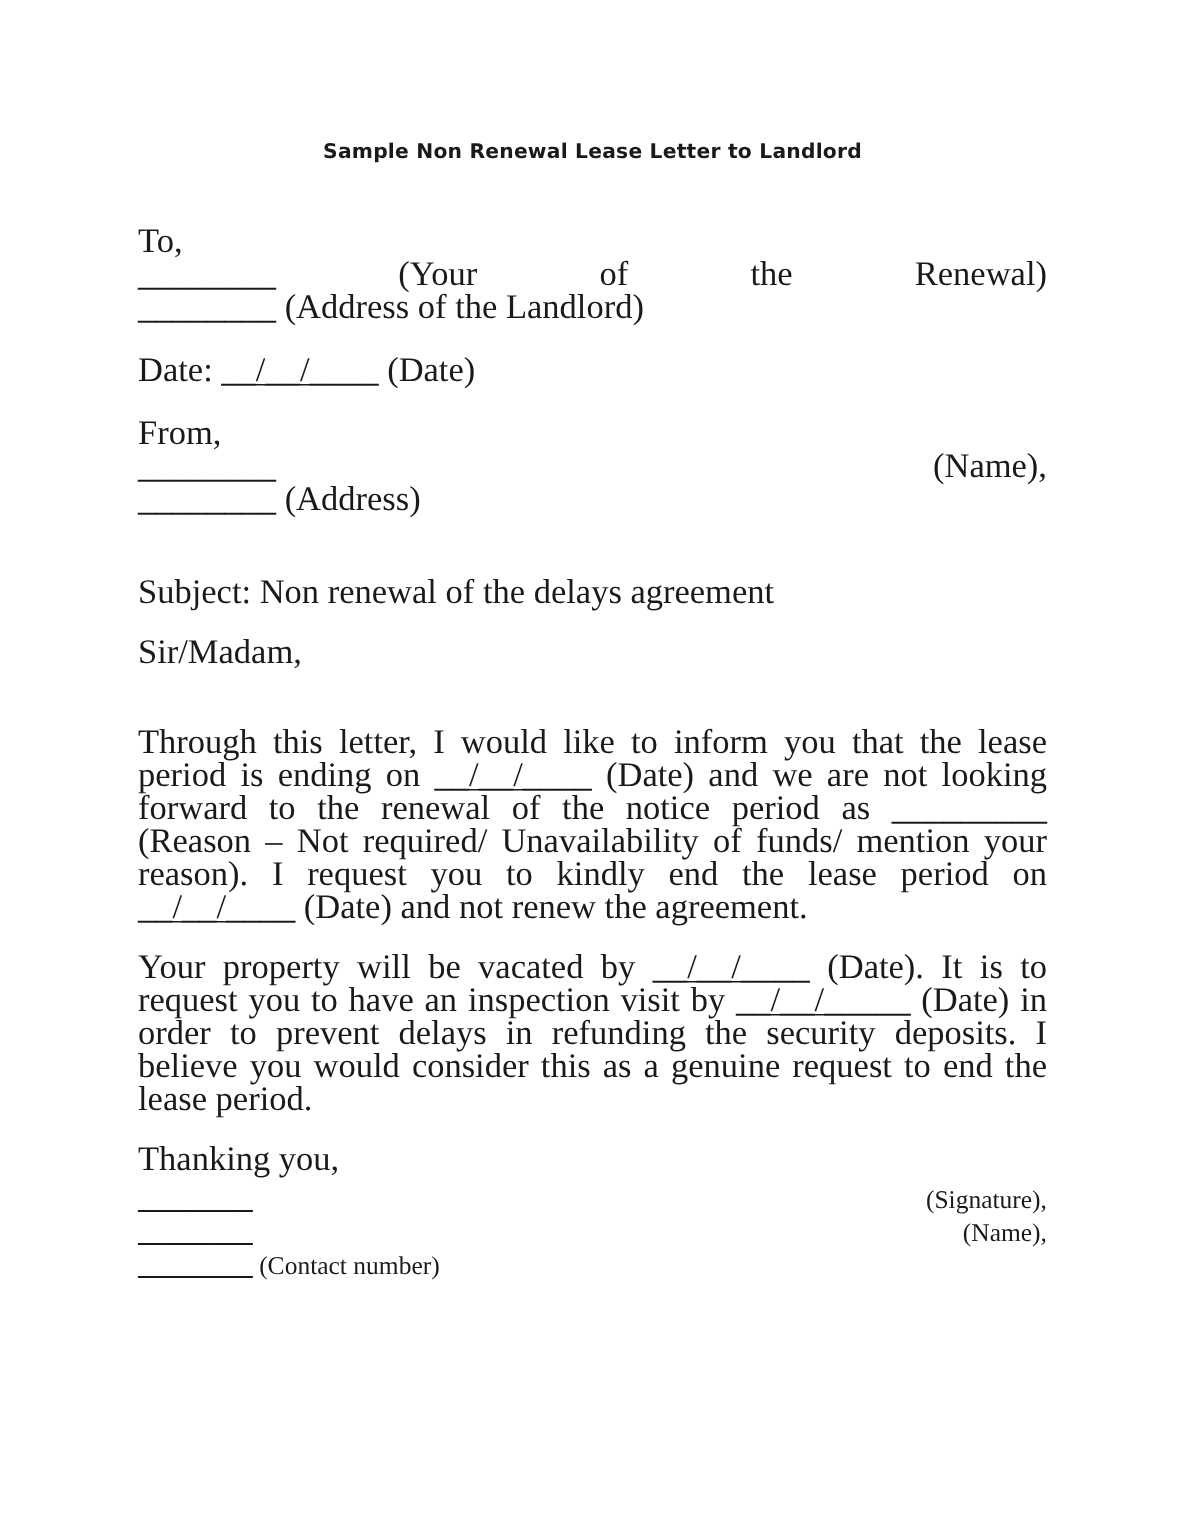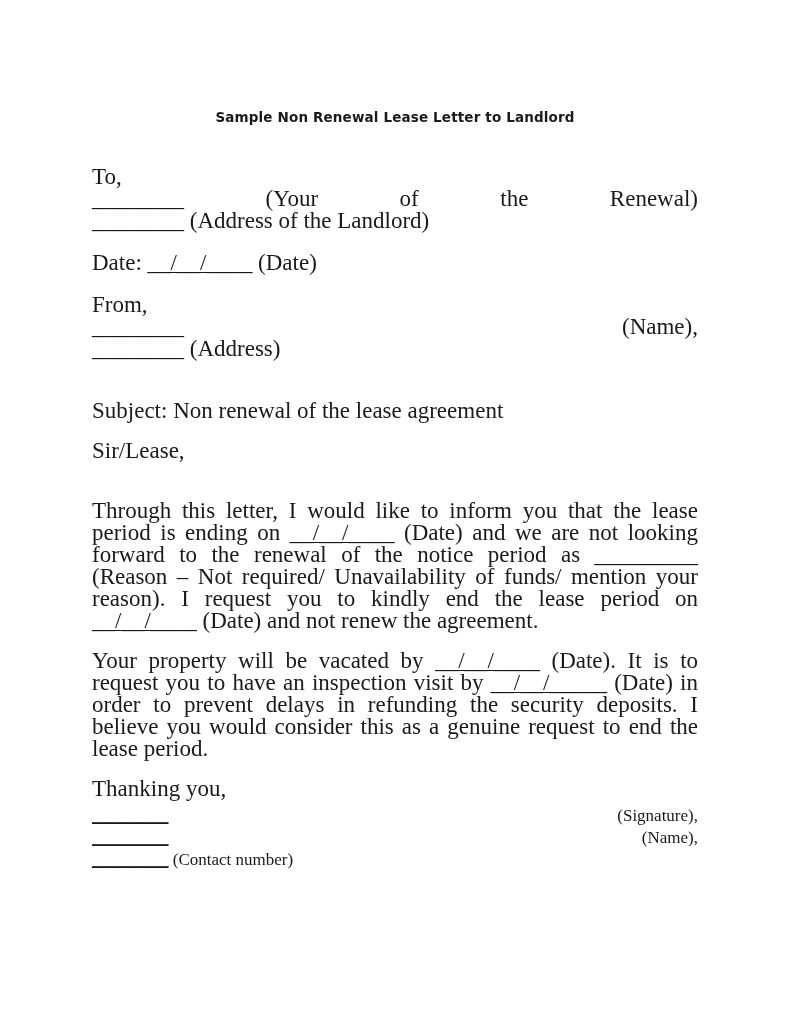--- a/index.html
+++ b/index.html
@@ -11,21 +11,21 @@
     width: 790px;
     height: 1022px;
     position: relative;
     font-family: "Liberation Serif", "DejaVu Serif", serif;
     color: #1a1a1a;
     overflow: hidden;
   }
 
   .page {
     position: absolute;
-    left: 0; top: 16px;
+    left: 0; top: 0;
     width: 790px;
     height: 738px;
     background: #ffffff;
   }
 
   .doc-title {
     position: absolute;
     left: 92px;
     top: 91px;
     width: 606px;
@@ -127,25 +127,25 @@
       <div class="row-split">
         <span class="blank">________</span>
         <span>(Name),</span>
       </div>
       <div><span class="blank">________</span> <span>(Address)</span></div>
     </div>
 
     <div class="gap-lg"></div>
     <div class="gap-sm"></div>
 
-    <div class="para">Subject: Non renewal of the lease agreement</div>
+    <div class="para">Subject: Non renewal of the delays agreement</div>
 
     <div class="gap-sm"></div>
 
-    <div class="para">Sir/Lease,</div>
+    <div class="para">Sir/Madam,</div>
 
     <div class="gap-md"></div>
 
 
     <div class="gap-sm"></div>
 
     <div class="para"><span>Through this letter, I would like to inform you that the lease period is ending on</span> <span class="blank">__/__/____</span> <span>(Date) and we are not looking forward to the renewal of the notice period as</span> <span class="blank">_________</span> <span>(Reason – Not required/ Unavailability of funds/ mention your reason). I request you to kindly end the lease period on</span> <span class="blank">__/__/____</span> <span>(Date) and not renew the agreement.</span></div>
 
     <div class="gap-sm"></div>
 

